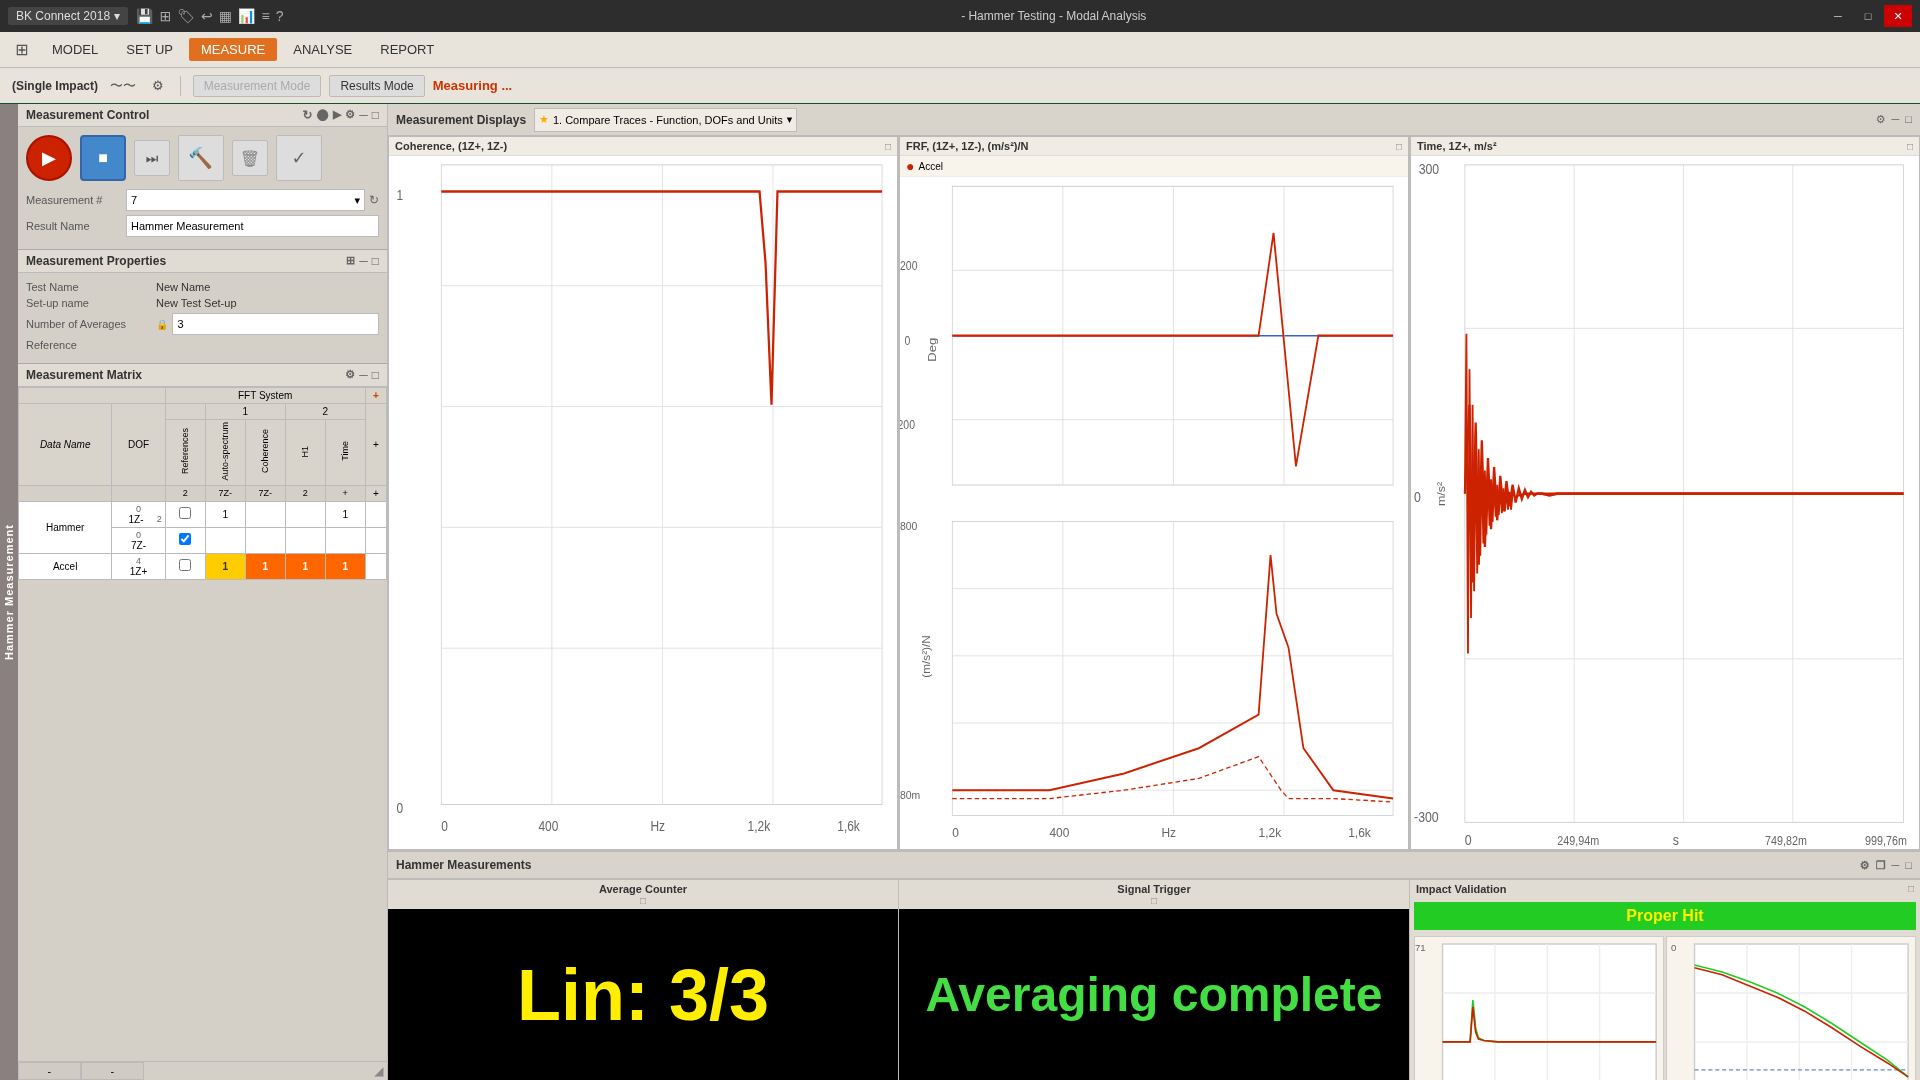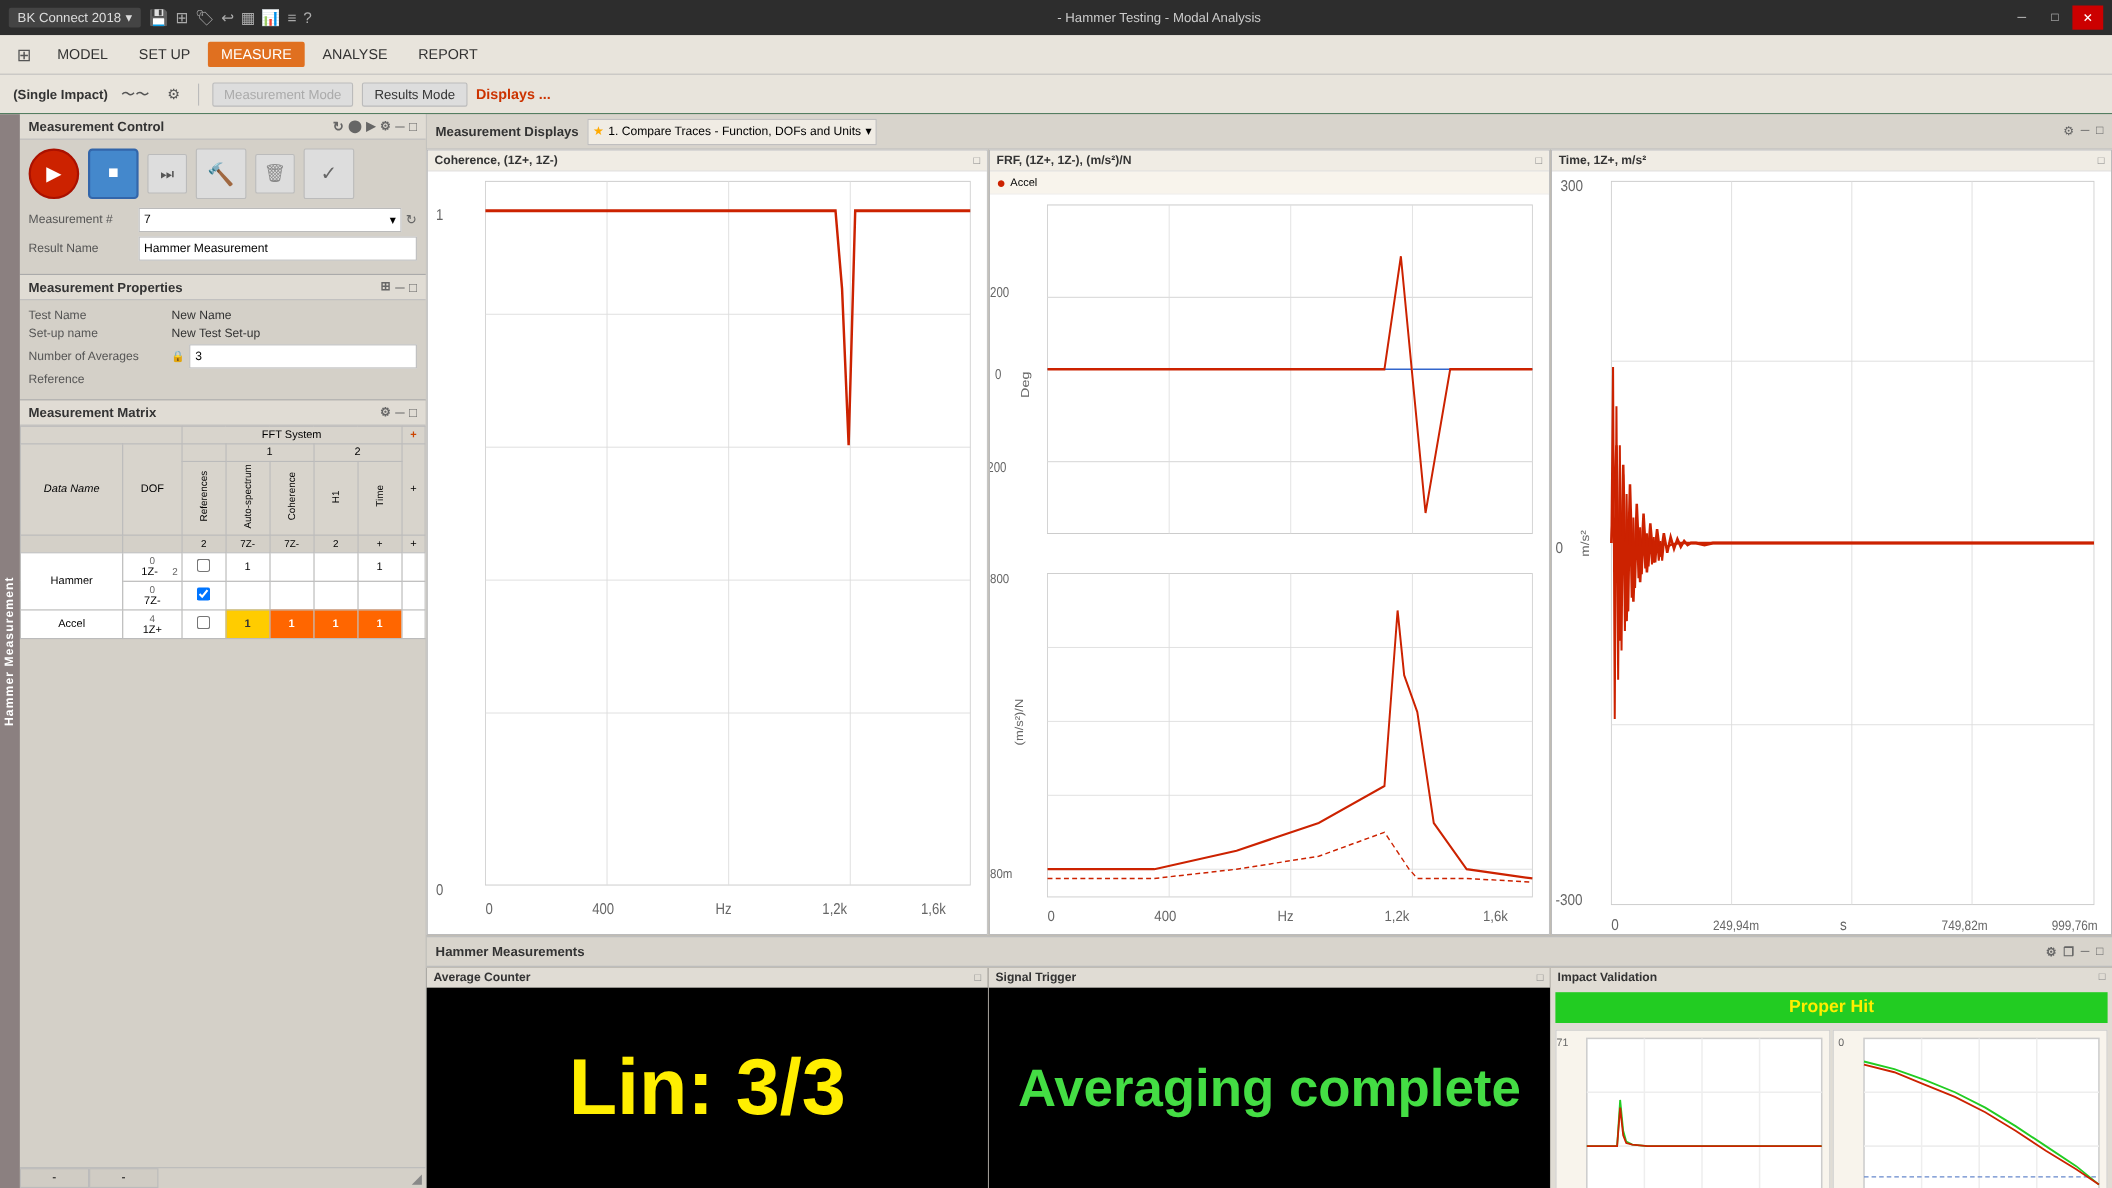--- a/index.html
+++ b/index.html
@@ -228,20 +228,21 @@
     }
     .bottom-panel-header {
       background: #e0dcd4;
       padding: 3px 6px;
       font-size: 11px;
       font-weight: bold;
       color: #333;
       display: flex;
       justify-content: space-between;
       align-items: center;
+      flex-direction: column;
     }
     .bottom-panel-body {
       flex: 1;
       background: black;
       display: flex;
       align-items: center;
       justify-content: center;
       font-size: 72px;
       font-weight: bold;
       color: #ffee00;
@@ -331,21 +332,21 @@
   <div class="menu-item">REPORT</div>
 </div>
 
 <div class="toolbar">
   <span class="toolbar-label">(Single Impact)</span>
   <span class="toolbar-icon">〜〜</span>
   <span class="toolbar-icon">⚙</span>
   <div class="toolbar-separator"></div>
   <button class="toolbar-btn inactive">Measurement Mode</button>
   <button class="toolbar-btn">Results Mode</button>
-  <span class="toolbar-measuring">Displays ...</span>
+  <span class="toolbar-measuring">Measuring ...</span>
 </div>
 
 <div style="display:flex; height: calc(1080px - 32px - 36px - 36px); background:#c0bcb4;">
 
   <div class="sidebar-label">
     <span>Hammer Measurement</span>
   </div>
 
   <div class="left-panel">
 

